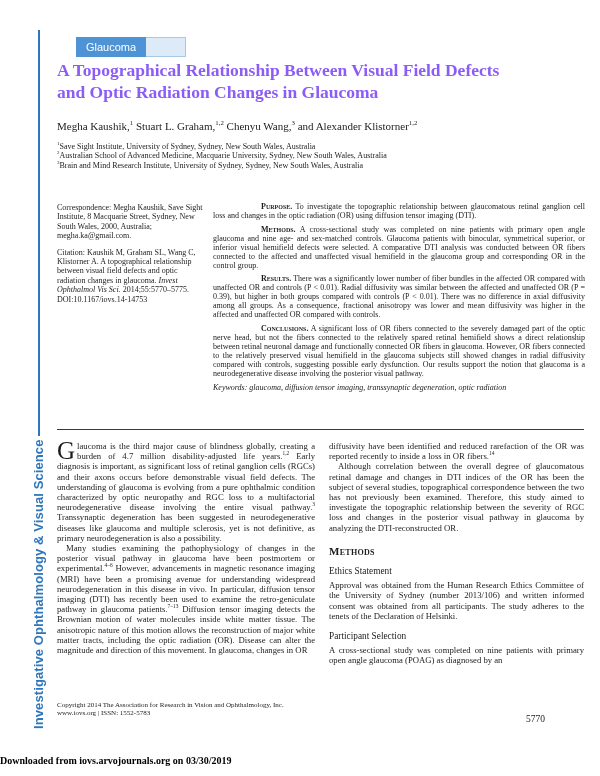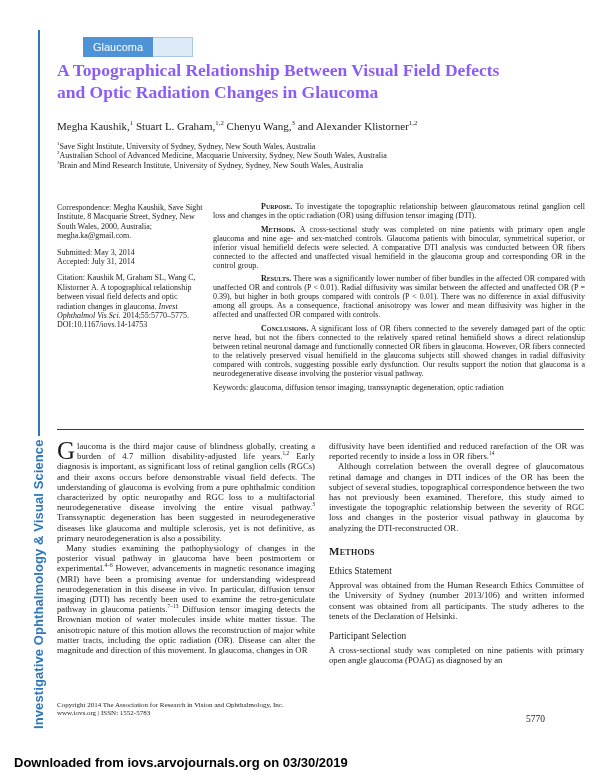--- a/index.html
+++ b/index.html
@@ -9,54 +9,54 @@
   }
   
   .side-rule{position:absolute;left:38px;top:30px;width:2px;height:406px;background:#2f77bb;}
   .journal-vertical{
     position:absolute;left:31px;top:729px;width:298px;height:17px;
     transform:rotate(-90deg);transform-origin:0 0;
     font-family:"Liberation Sans", sans-serif;font-weight:bold;font-size:13px;
     color:#2f77bb;white-space:nowrap;letter-spacing:0.1px;
   }
   
-  .section-tag-row{position:absolute;left:83px;top:37px;display:flex;height:20px;}
+  .section-tag-row{position:absolute;left:76px;top:37px;display:flex;height:20px;}
   .section-tag{
     background:#4e93d5;color:#ffffff;font-family:"Liberation Sans", sans-serif;
     font-size:11px;line-height:20px;padding:0 10px;
   }
   .section-tag-ext{width:40px;background:#dcebf7;border:1px solid #a6c9e8;border-left:none;box-sizing:border-box;}
   
   .article-title{position:absolute;left:57px;top:60px;width:510px;font-size:17.5px;font-weight:bold;line-height:21.5px;color:#8b5cf6;}
   .authors{position:absolute;left:57px;top:120px;width:525px;font-size:11px;}
   sup{font-size:0.62em;line-height:0;}
   .affiliations{position:absolute;left:57px;top:142px;width:525px;font-size:8px;line-height:9.4px;}
   
   .front-left{position:absolute;left:57px;top:203px;width:150px;font-size:8px;line-height:9.4px;}
   .front-left .block{margin:0 0 7px 0;}
   
   .abstract{position:absolute;left:213px;top:202px;width:372px;font-size:8px;line-height:9px;text-align:justify;}
   .abstract .sec{margin:0 0 4.5px 0;}
   .sec-label{font-weight:bold;font-variant:small-caps;padding-left:48px;}
-  .keywords{margin-top:5px;}
+  .keywords{margin-top:5px;font-style:italic;}
   
   .rule{position:absolute;left:57px;top:429px;width:527px;height:1px;background:#3a3a3a;}
   
   .bodycol{position:absolute;top:441px;font-size:8.7px;line-height:10.2px;text-align:justify;}
   .col1{left:57px;width:258px;}
   .col2{left:329px;width:255px;}
   .bodycol p{margin:0;}
   .bodycol p.indent{text-indent:9px;}
   .dropcap{float:left;font-size:25px;line-height:19px;padding-right:2px;}
   .methods-heading{font-weight:bold;font-variant:small-caps;font-size:11px;letter-spacing:0.3px;margin:13px 0 0 0;text-align:left;}
   .subheading{font-weight:normal;font-size:9.3px;margin:10px 0 4px 0;text-align:left;}
   
   .copyright{position:absolute;left:57px;top:701px;width:300px;font-size:7px;line-height:8.4px;}
   .folio{position:absolute;left:420px;top:714px;width:125px;text-align:right;font-size:9.5px;}
-  .downloaded{position:absolute;left:14px;top:755px;font-family:Liberation Sans, sans-serif;font-weight:bold;font-size:13px;color:#000;}
+  .downloaded{position:absolute;left:0;top:755px;font-family:Liberation Serif, serif;font-weight:bold;font-size:10px;color:#000;}
 </style>
 </head>
 <body>
 
 <div class="page">
 
   <div class="side-rule"></div>
   <div class="journal-vertical">Investigative Ophthalmology &amp; Visual Science</div>
 
   <div class="section-tag-row">
@@ -72,24 +72,20 @@
   <div class="authors"><span>Megha Kaushik,</span><sup>1</sup><span> Stuart L. Graham,</span><sup>1,2</sup><span> Chenyu Wang,</span><sup>3</sup><span> and Alexander Klistorner</span><sup>1,2</sup></div>
 
   <div class="affiliations">
     <div><sup>1</sup><span>Save Sight Institute, University of Sydney, Sydney, New South Wales, Australia</span></div>
     <div><sup>2</sup><span>Australian School of Advanced Medicine, Macquarie University, Sydney, New South Wales, Australia</span></div>
     <div><sup>3</sup><span>Brain and Mind Research Institute, University of Sydney, Sydney, New South Wales, Australia</span></div>
   </div>
 
   <div class="front-left">
     <div class="block">Correspondence: Megha Kaushik, Save Sight Institute, 8 Macquarie Street, Sydney, New South Wales, 2000, Australia; megha.ka@gmail.com.</div>
-    <div class="block">
-      <div>Submitted: May 3, 2014</div>
-      <div>Accepted: July 31, 2014</div>
-    </div>
     <div class="block"><span>Citation: Kaushik M, Graham SL, Wang C, Klistorner A. A topographical relationship between visual field defects and optic radiation changes in glaucoma. </span><i>Invest Ophthalmol Vis Sci.</i><span> 2014;55:5770–5775. DOI:10.1167/iovs.14-14753</span></div>
   </div>
 
   <div class="abstract">
     <div class="sec">
       <span class="sec-label">Purpose.</span><span> To investigate the topographic relationship between glaucomatous retinal ganglion cell loss and changes in the optic radiation (OR) using diffusion tensor imaging (DTI).</span>
     </div>
     <div class="sec">
       <span class="sec-label">Methods.</span><span> A cross-sectional study was completed on nine patients with primary open angle glaucoma and nine age- and sex-matched controls. Glaucoma patients with binocular, symmetrical superior, or inferior visual hemifield defects were selected. A comparative DTI analysis was conducted between OR fibers connected to the affected and unaffected visual hemifield in the glaucoma group and corresponding OR in the control group.</span>
     </div>

